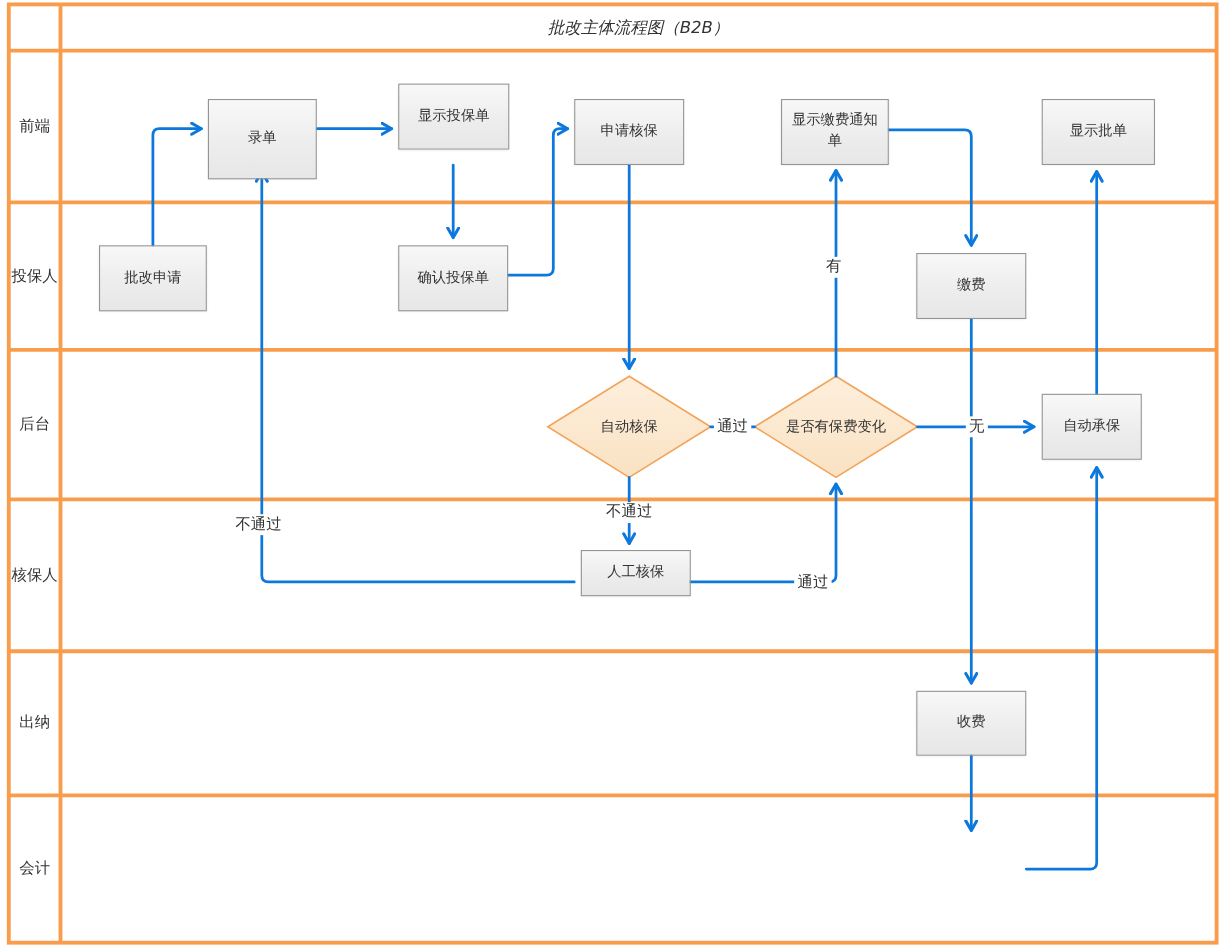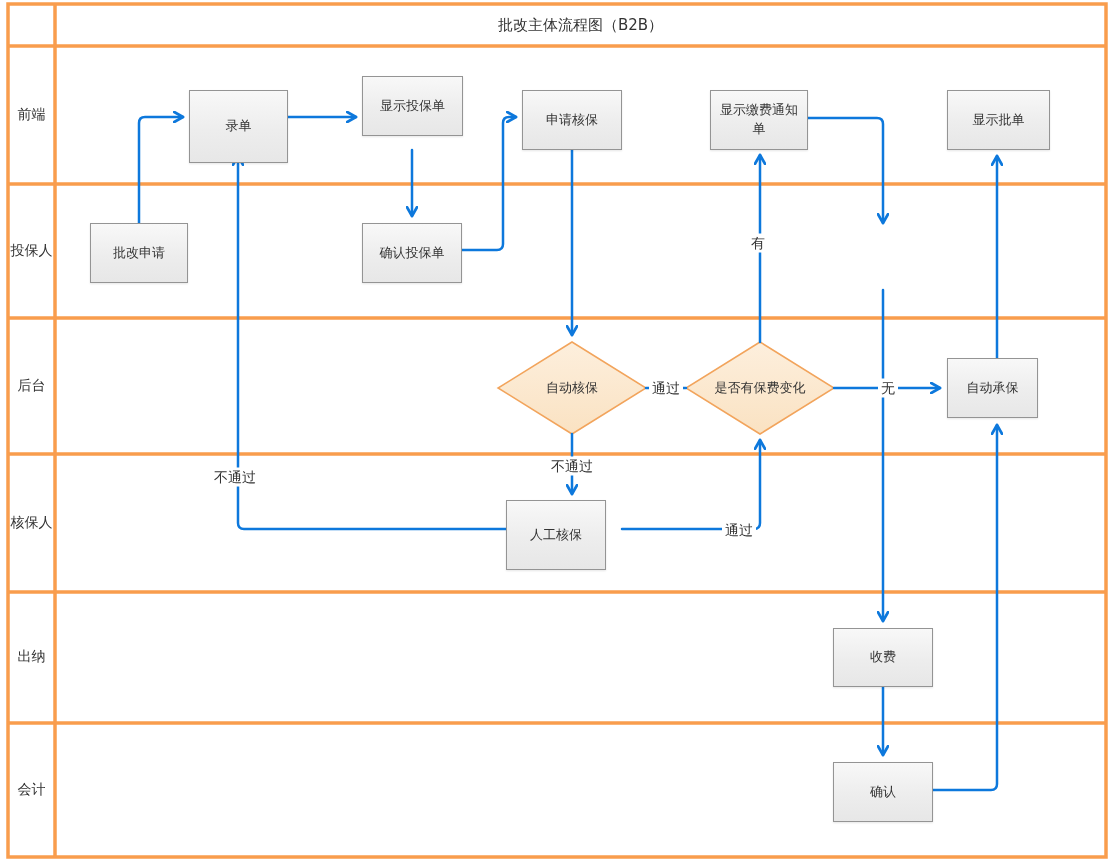--- a/index.html
+++ b/index.html
@@ -8,21 +8,21 @@
     width:1114px;height:865px;
     background:#ffffff;
     font-family:"DejaVu Sans",sans-serif;
     color:#333333;
     overflow:hidden;
   }
   .canvas svg{position:absolute;left:0;top:0;}
   .diagram-title{
     position:absolute;left:55px;top:4px;width:1051px;height:42px;
     display:flex;align-items:center;justify-content:center;
-    font-size:15px;color:#333;
+    font-size:15px;color:#333;font-style:italic;
   }
   .lane-label{
     position:absolute;left:8px;width:47px;
     transform:translateY(-50%);
     text-align:center;font-size:14px;color:#333;font-family:Liberation Serif, serif;
   }
   .node{
     position:absolute;
     background:linear-gradient(180deg,#f8f8f8 0%,#ededed 55%,#e7e7e7 100%);
     border:1px solid #949494;
@@ -102,24 +102,24 @@
   <div class="lane-label" style="top:657px">出纳</div>
   <div class="lane-label" style="top:790px">会计</div>
 
   <div class="node" style="left:90px;top:223px;width:98px;height:60px">批改申请</div>
   <div class="node" style="left:189px;top:90px;width:99px;height:73px">录单</div>
   <div class="node" style="left:362px;top:76px;width:101px;height:60px">显示投保单</div>
   <div class="node" style="left:362px;top:223px;width:100px;height:60px">确认投保单</div>
   <div class="node" style="left:522px;top:90px;width:100px;height:60px">申请核保</div>
   <div class="node" style="left:710px;top:90px;width:98px;height:60px">显示缴费通知单</div>
   <div class="node" style="left:947px;top:90px;width:103px;height:60px">显示批单</div>
+  <div class="node" style="left:833px;top:230px;width:100px;height:60px">缴费</div>
   <div class="node" style="left:947px;top:358px;width:91px;height:60px">自动承保</div>
-  <div class="node" style="left:506px;top:500px;width:100px;height:70px">人工核保</div>
+  <div class="node" style="left:528px;top:500px;width:100px;height:42px">人工核保</div>
   <div class="node" style="left:833px;top:628px;width:100px;height:59px">收费</div>
-  <div class="node" style="left:833px;top:762px;width:100px;height:60px">确认</div>
 
   <div class="diamond-label" style="left:572px;top:388px">自动核保</div>
   <div class="diamond-label" style="left:760px;top:388px">是否有保费变化</div>
 
   <div class="edge-label" style="left:666px;top:388px">通过</div>
   <div class="edge-label" style="left:572px;top:466px">不通过</div>
   <div class="edge-label" style="left:235px;top:477px">不通过</div>
   <div class="edge-label" style="left:739px;top:530px">通过</div>
   <div class="edge-label" style="left:758px;top:243px">有</div>
   <div class="edge-label" style="left:888px;top:388px">无</div>

